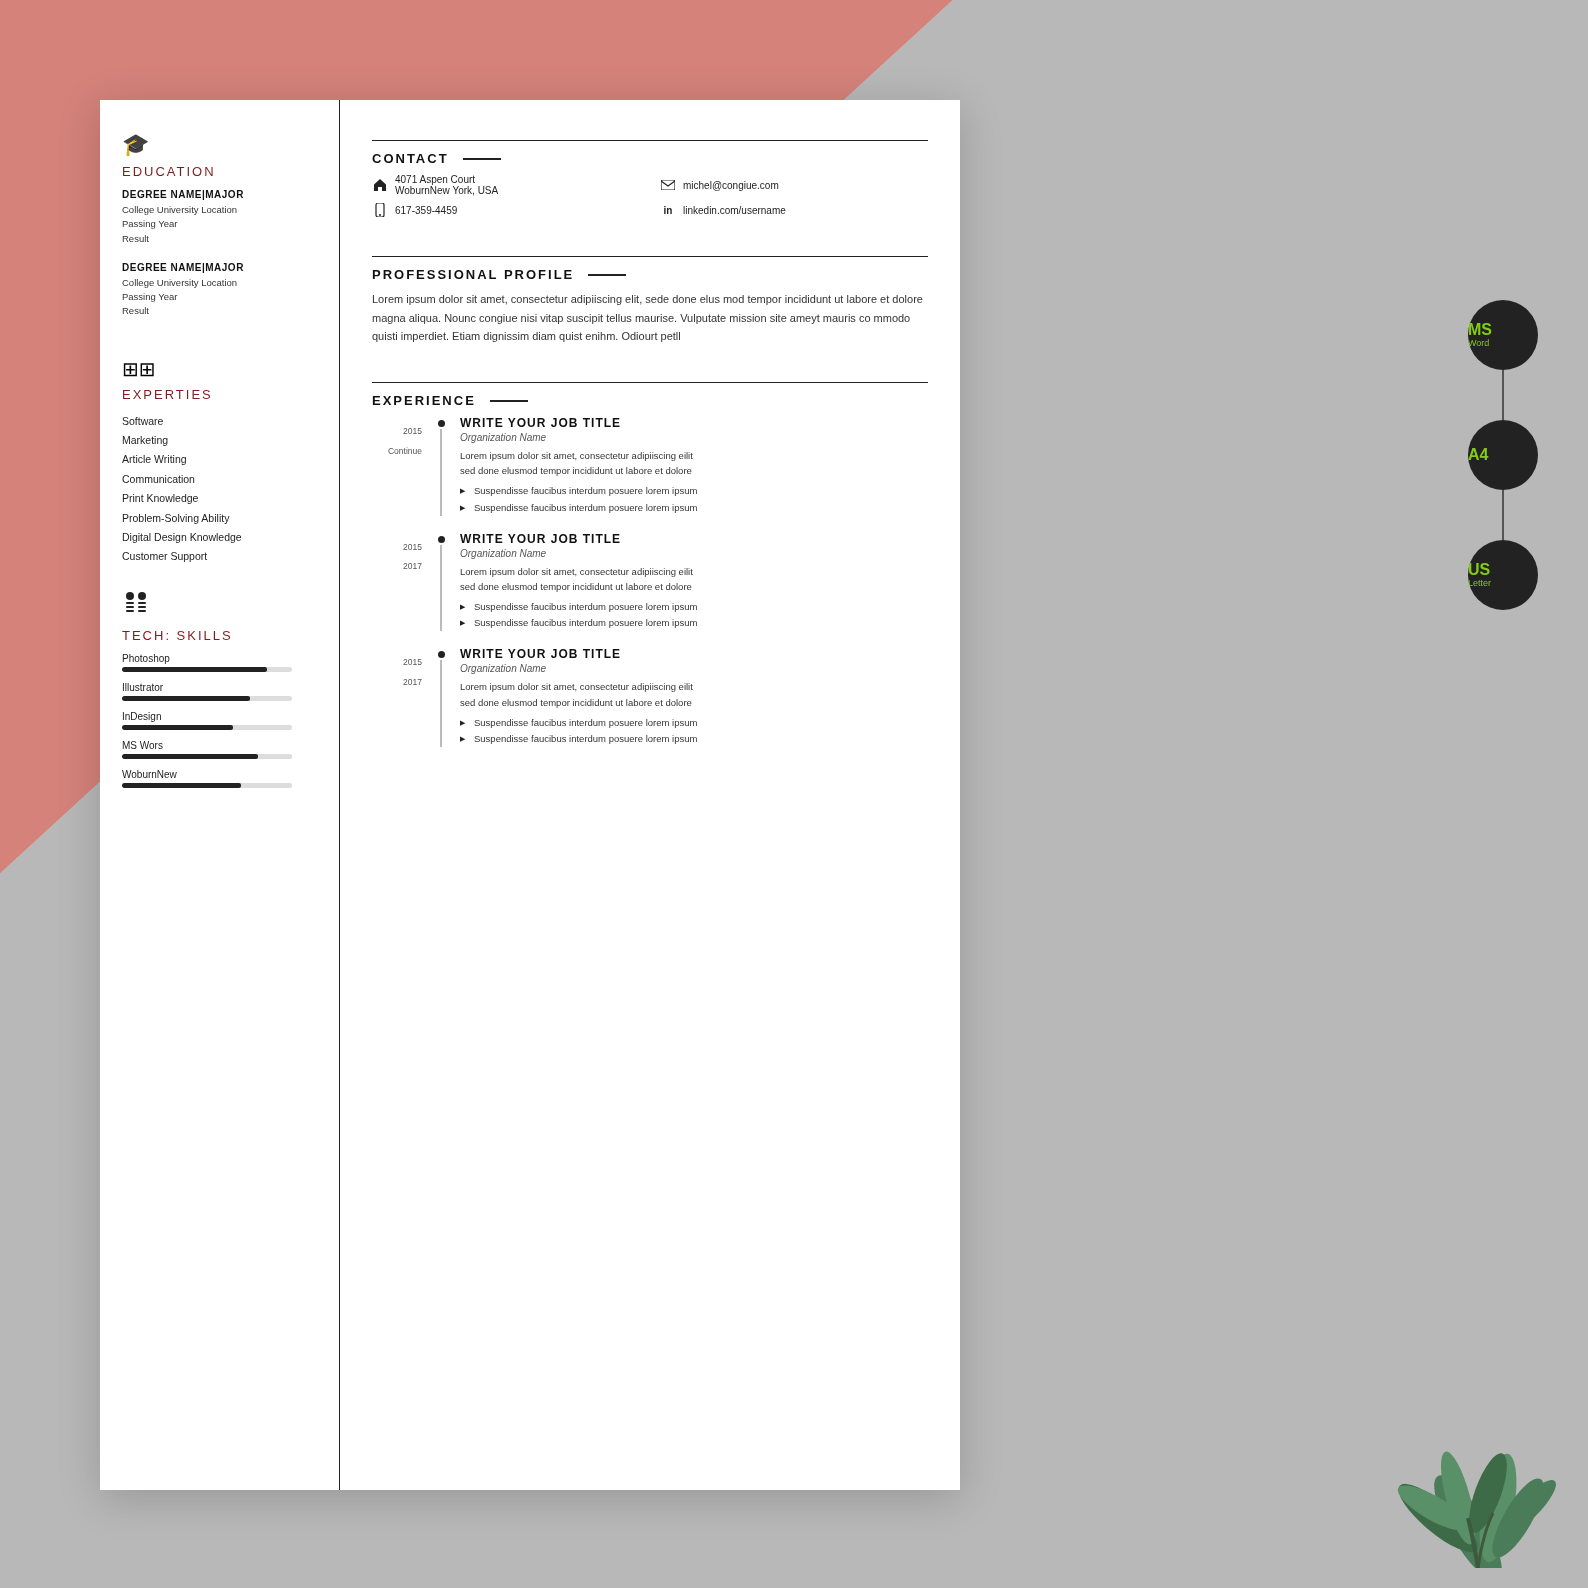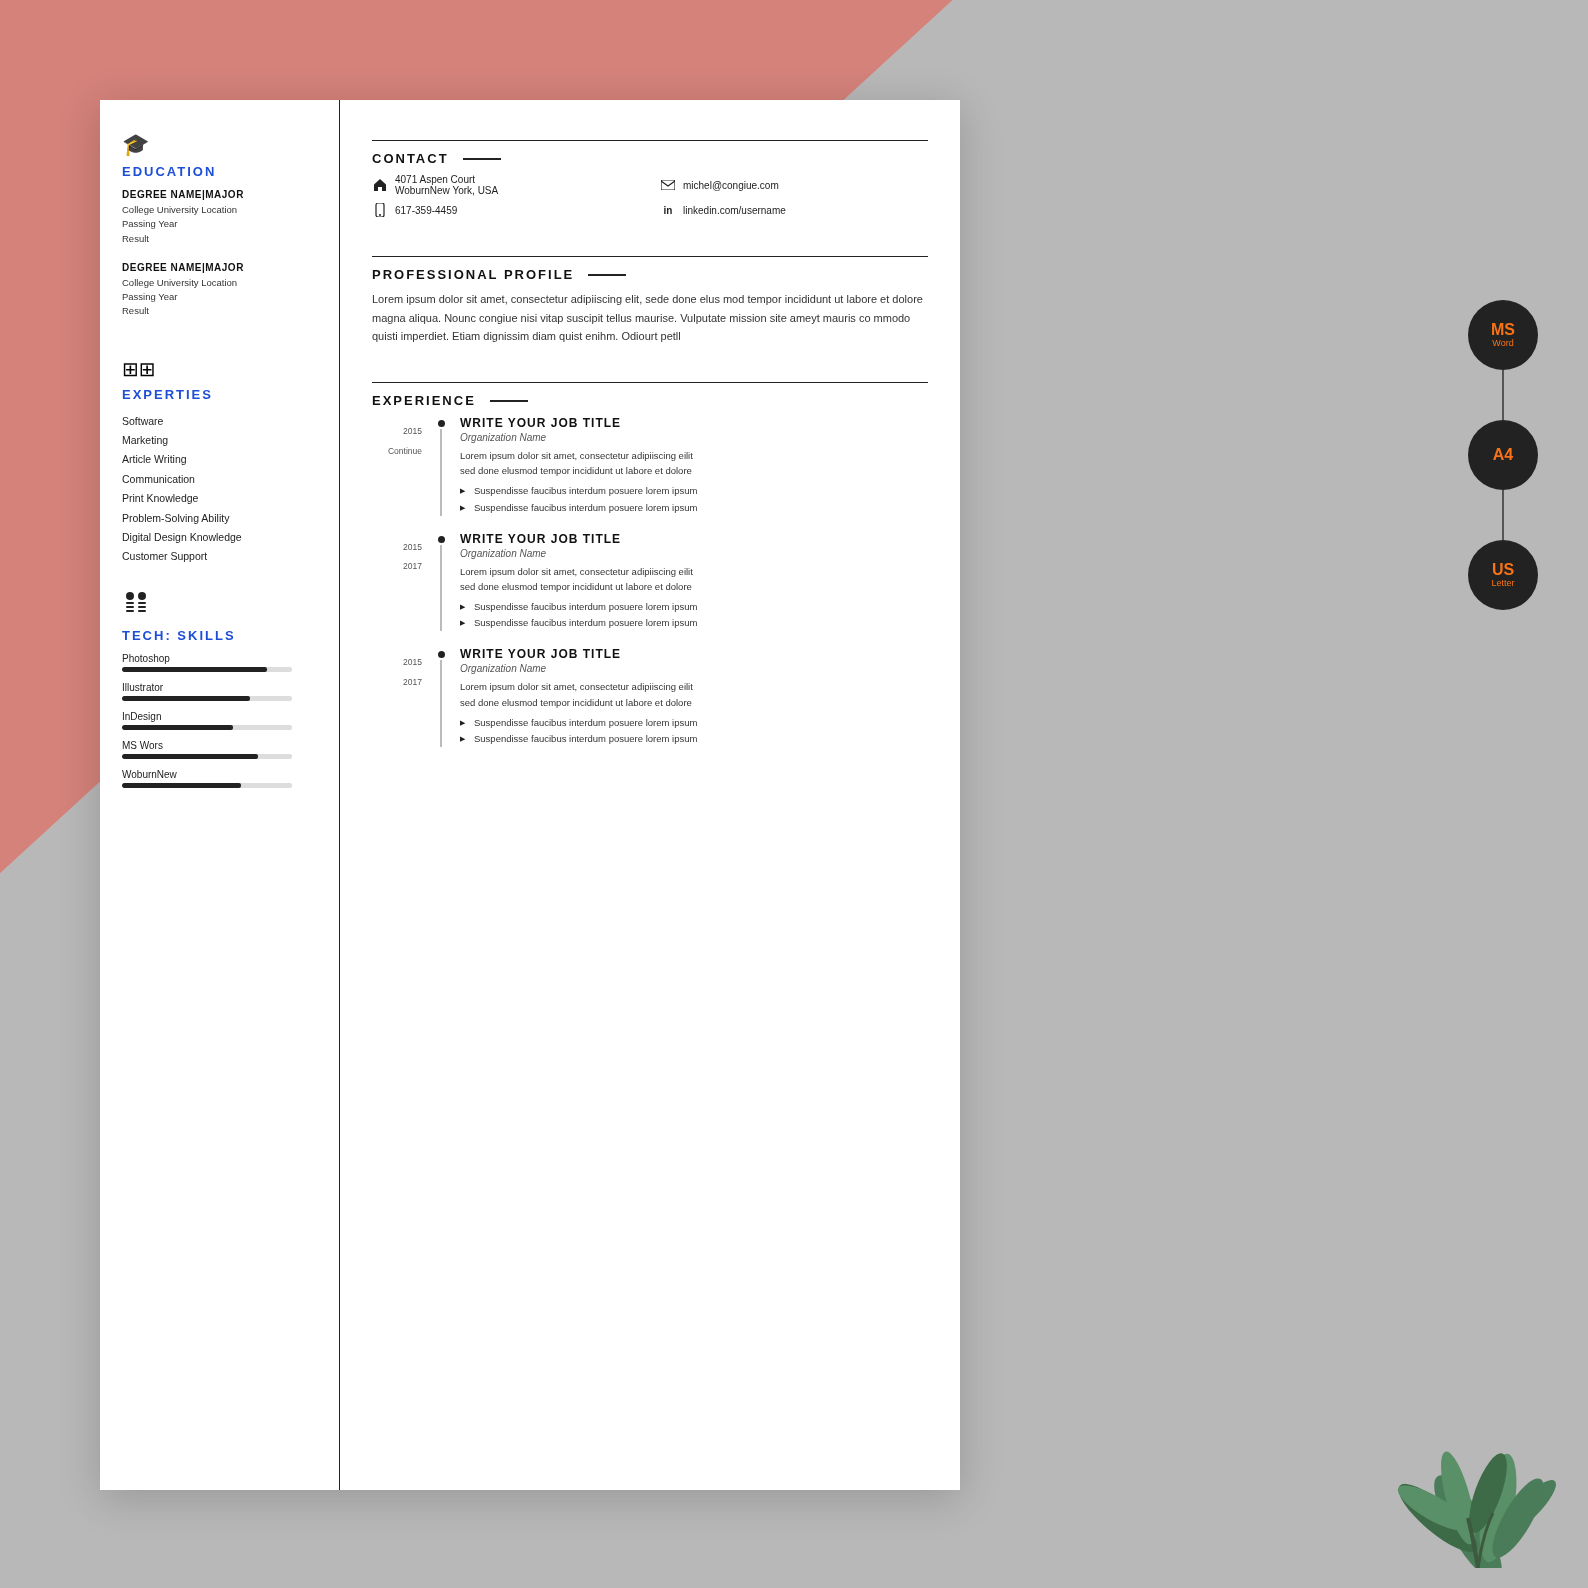--- a/index.html
+++ b/index.html
@@ -55,26 +55,26 @@
       flex-direction: column;
       gap: 0;
     }
 
     .sidebar-section {
       margin-bottom: 22px;
     }
 
     .sidebar-section-title {
       font-size: 13px;
-      font-weight: 700;
+      font-weight: 400;
       letter-spacing: 2px;
       text-transform: uppercase;
       margin-bottom: 10px;
       margin-top: 6px;
-      color: #1d4ed8;
+      color: #7f1d1d;
     }
 
     .section-icon {
       font-size: 22px;
       margin-bottom: 4px;
       display: block;
     }
 
     .edu-entry {
       margin-bottom: 16px;
@@ -340,23 +340,22 @@
       z-index: 3;
     }
 
     .badge-circle {
       width: 70px;
       height: 70px;
       border-radius: 50%;
       background: #222;
       display: flex;
       flex-direction: column;
-      align-items: center;
       justify-content: center;
-      color: #f97316;
+      color: #84cc16;
       margin-bottom: 0;
     }
 
     .badge-main-text {
       font-size: 16px;
       font-weight: 900;
       line-height: 1;
     }
 
     .badge-sub-text {

